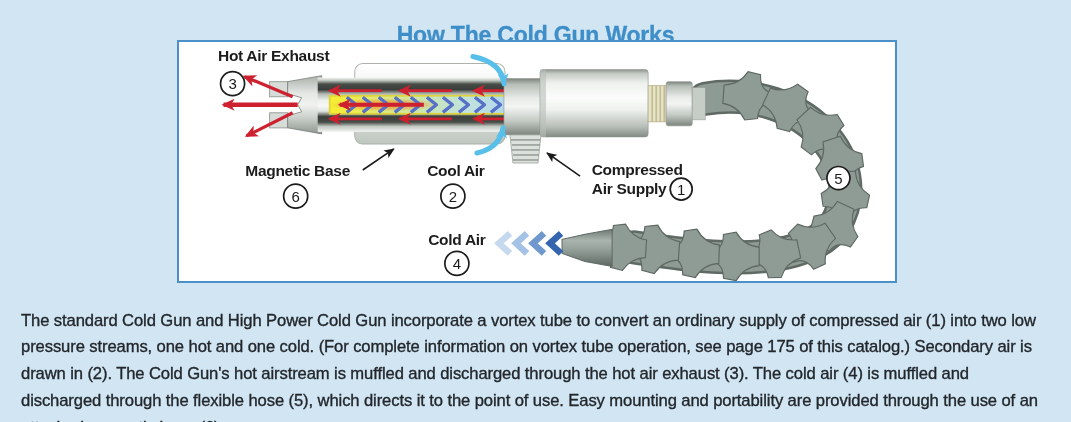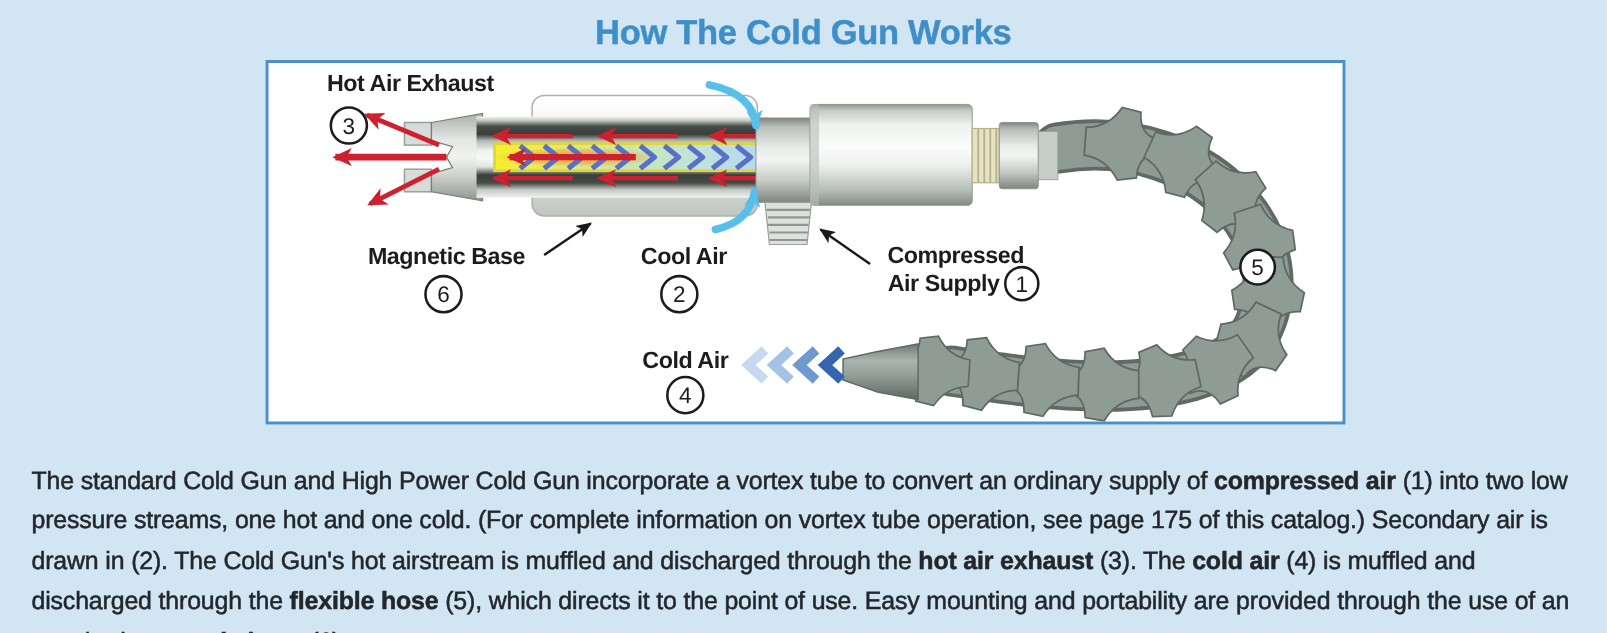--- a/index.html
+++ b/index.html
@@ -3,40 +3,40 @@
 <meta charset="utf-8">
 <style>
   html,body{margin:0;padding:0;}
   body{
     width:1071px;height:422px;position:relative;overflow:hidden;
     background:#d2e5f3;
     font-family:"Liberation Sans",sans-serif;
     -webkit-font-smoothing:antialiased;
   }
   .title{
-    position:absolute;top:8px;left:0;width:1071px;text-align:center;
+    position:absolute;top:22px;left:0;width:1071px;text-align:center;
     font-size:23px;font-weight:700;color:#3e8ec9;letter-spacing:-0.2px;
     -webkit-text-stroke:0.3px currentColor;
   }
   .panel{
     position:absolute;left:177px;top:40px;width:720px;height:243px;
     background:#ffffff;border:2.5px solid #4b90c8;box-sizing:border-box;
   }
   .panel svg{position:absolute;left:0;top:0;width:100%;height:100%;}
   .lbl{font-family:"Liberation Sans",sans-serif;font-size:15.5px;font-weight:700;
        fill:#1c1c1c;letter-spacing:-0.3px;text-anchor:middle;}
   .num{font-family:"Liberation Sans",sans-serif;font-size:15px;font-weight:400;
        fill:#1c1c1c;text-anchor:middle;}
   .numc{fill:#ffffff;stroke:#1c1c1c;stroke-width:1.7;}
   .para{
     position:absolute;left:21px;top:291px;width:1032px;
     font-size:16.6px;line-height:26.8px;color:#22272c;
     letter-spacing:-0.1px;-webkit-text-stroke:0.35px currentColor;
   }
-  .para strong{font-weight:700;}
+  .para strong{font-weight:400;}
 </style>
 </head>
 <body>
 
 <div class="title">How The Cold Gun Works</div>
 
 <div class="panel">
 <svg viewBox="179.5 42.5 715 238" preserveAspectRatio="none">
   <defs>
     <linearGradient id="gTube" x1="0" y1="0" x2="0" y2="1">

